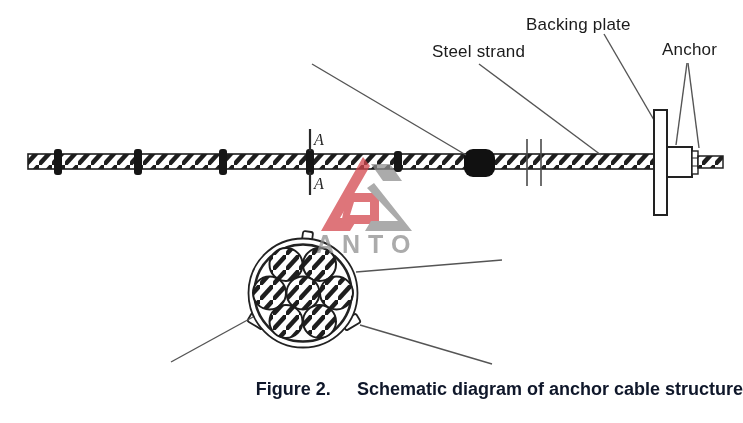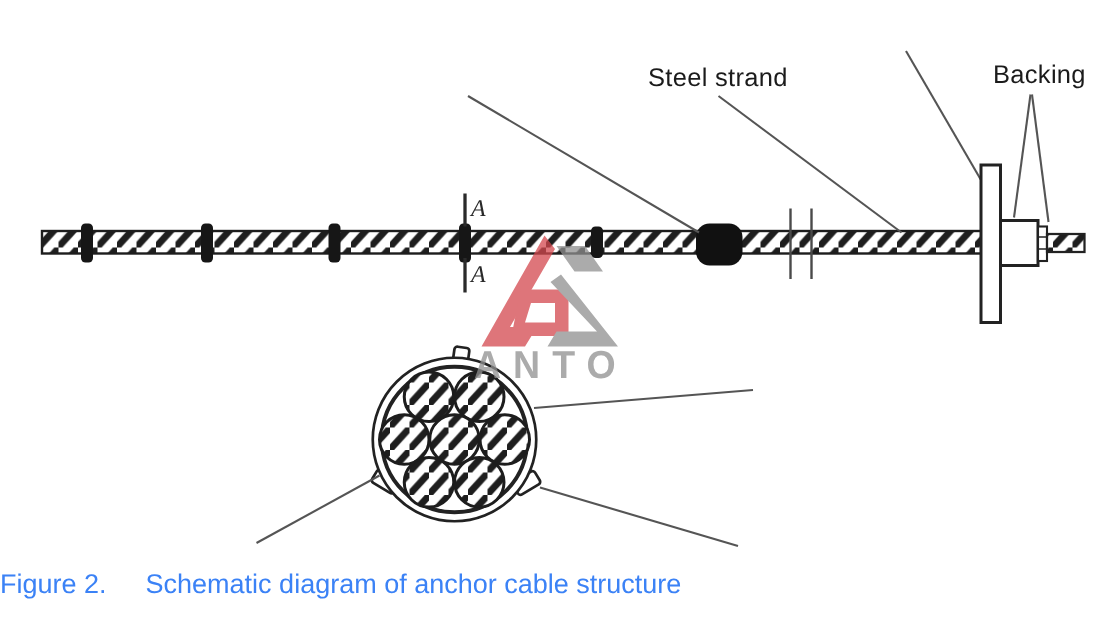--- a/index.html
+++ b/index.html
@@ -3,21 +3,21 @@
 <meta charset="utf-8">
 <style>
   html,body{margin:0;padding:0;background:#fff;}
   .stage{
     position:relative;width:743px;height:423px;background:#ffffff;overflow:hidden;
     font-family:"Liberation Sans",sans-serif;color:#1b1b1b;
   }
   .stage svg{position:absolute;left:0;top:0;pointer-events:none;}
   .lbl{position:absolute;font-size:17px;line-height:19px;color:#1b1b1b;white-space:nowrap;letter-spacing:.2px;}
   .sec{position:absolute;font-family:"Liberation Serif",serif;font-style:italic;font-size:16px;color:#2a2a2a;}
-  .caption{position:absolute;left:0;top:379px;width:743px;text-align:left;font-size:18px;color:#3b82f6;}
+  .caption{position:absolute;left:0;top:379px;width:743px;text-align:right;font-size:18px;color:#0f172a;font-weight:bold;}
   .caption .fig-label{margin-right:26px;}
   .watermark{position:absolute;left:0;top:0;width:743px;height:423px;opacity:.75;}
   .wm-text{
     position:absolute;left:316px;top:229px;font-size:25px;font-weight:bold;
     letter-spacing:8px;color:#8f8f8f;transform:scaleY(1.04);transform-origin:top left;white-space:nowrap;
   }
 </style>
 </head>
 <body>
 
@@ -105,21 +105,22 @@
     <svg width="743" height="423" viewBox="0 0 743 423">
       <path fill="#d4484e" d="M363,157 L321,231 L350,231 L358,218 L340,218 L370,166 Z"></path>
       <path fill="#d4484e" fill-rule="evenodd" d="M347,193 L379,193 L379,224 L341,224 Z M354,202 L370,202 L370,215 L350,215 Z"></path>
       <path fill="#8f8f8f" d="M374,183 L412,231 L365,231 L371,221 L398,221 L367,188 Z"></path>
       <path fill="#8f8f8f" d="M371,164 L390,164 L402,181 L383,181 Z"></path>
     </svg>
     <div class="wm-text">ANTO</div>
   </div>
 
   <div class="lbl" style="left:388px;top:42px;margin-left:44px;">Steel strand</div>
-  <div class="lbl" style="left:662px;top:40px;">Backing</div>
+  <div class="lbl" style="left:526px;top:15px;">Backing plate</div>
+  <div class="lbl" style="left:662px;top:40px;">Anchor</div>
 
   <div class="sec" style="left:314px;top:131px;">A</div>
   <div class="sec" style="left:314px;top:175px;">A</div>
 
   <div class="caption">
     <span class="fig-label">Figure 2.</span><span>Schematic diagram of anchor cable structure</span>
   </div>
 
 </div>
 

